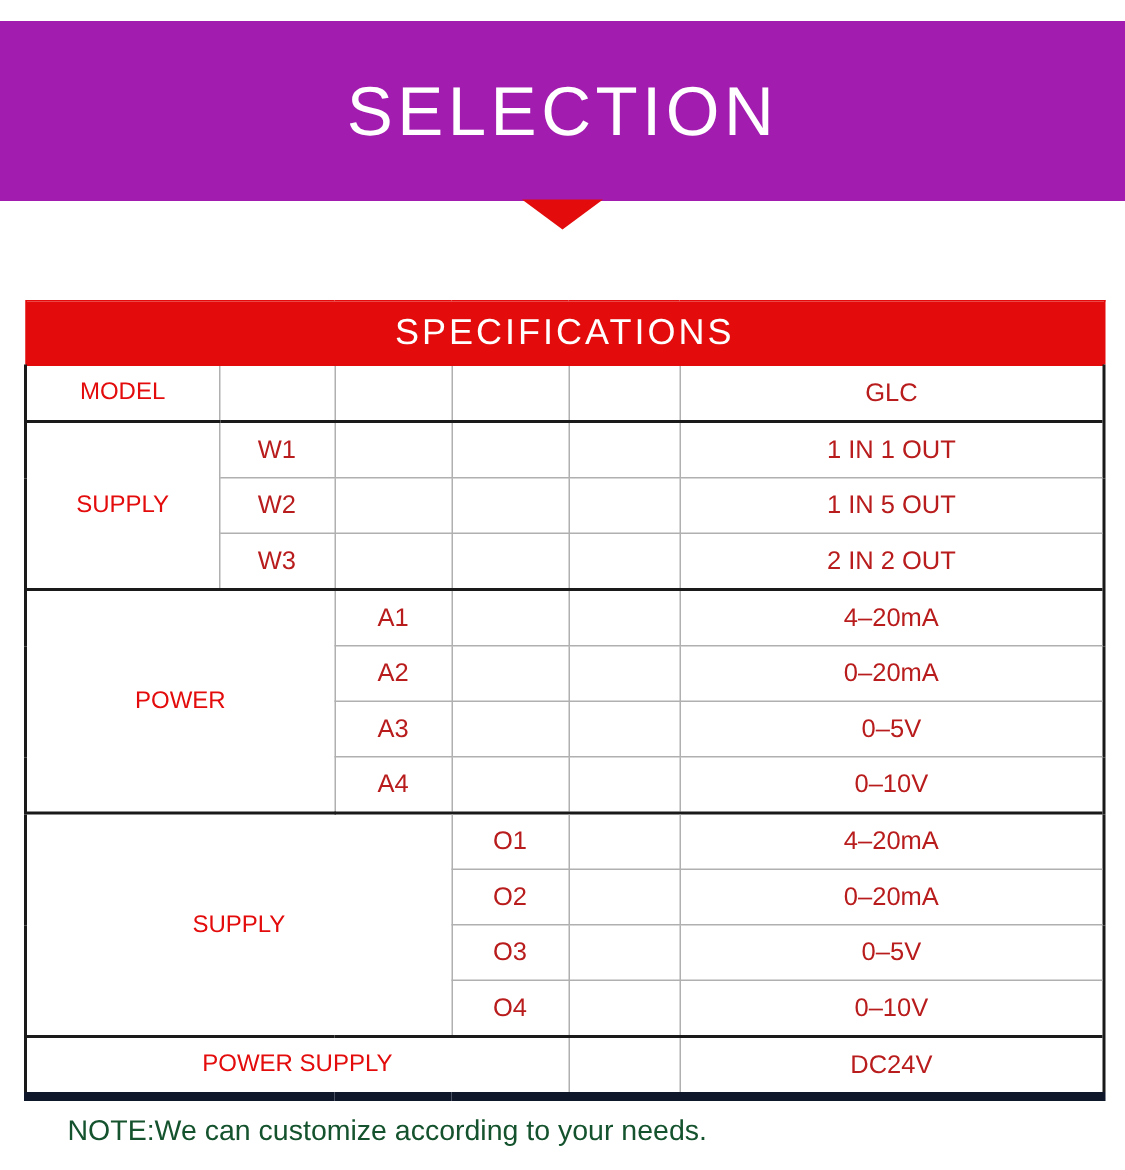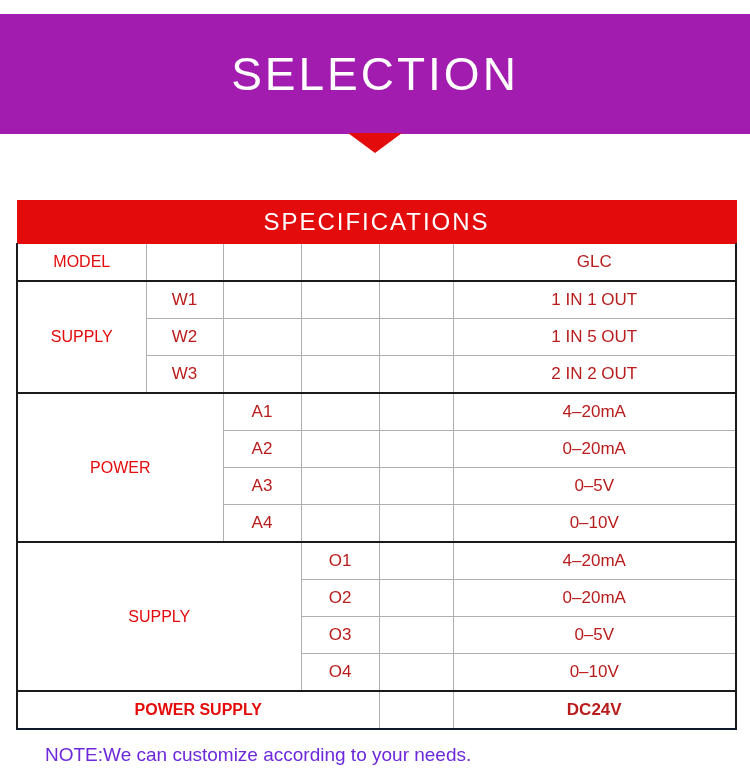--- a/index.html
+++ b/index.html
@@ -69,42 +69,41 @@
     font-size: 16px;
   }
   #spec-table td.val {
     font-size: 17px;
   }
   
   #spec-table tr.thick-top > td {
     border-top: 2px solid #1a1a1a;
   }
   #spec-table tr.thick-bot > td {
-    border-bottom: 2px solid #0f172a;
-    font-weight: bold;
+    border-bottom: 6px solid #0f172a;
   }
   #spec-table td.edge-l { border-left: 2px solid #1a1a1a; }
   #spec-table td.edge-r { border-right: 2px solid #1a1a1a; }
 
   #spec-head-row td {
     background: #e30b0b;
     border: 1px solid #e30b0b;
     color: #ffffff;
     height: 42px;
     font-size: 24px;
     letter-spacing: 2px;
   }
 
   
   #note {
     position: absolute;
     left: 45px;
     top: 744px;
     font-size: 19px;
-    color: #6d28d9;
+    color: #14532d;
     white-space: nowrap;
   }
 </style>
 </head>
 <body>
 
 <div id="banner">
   <div id="banner-title">SELECTION</div>
 </div>
 <div id="banner-arrow"></div>

